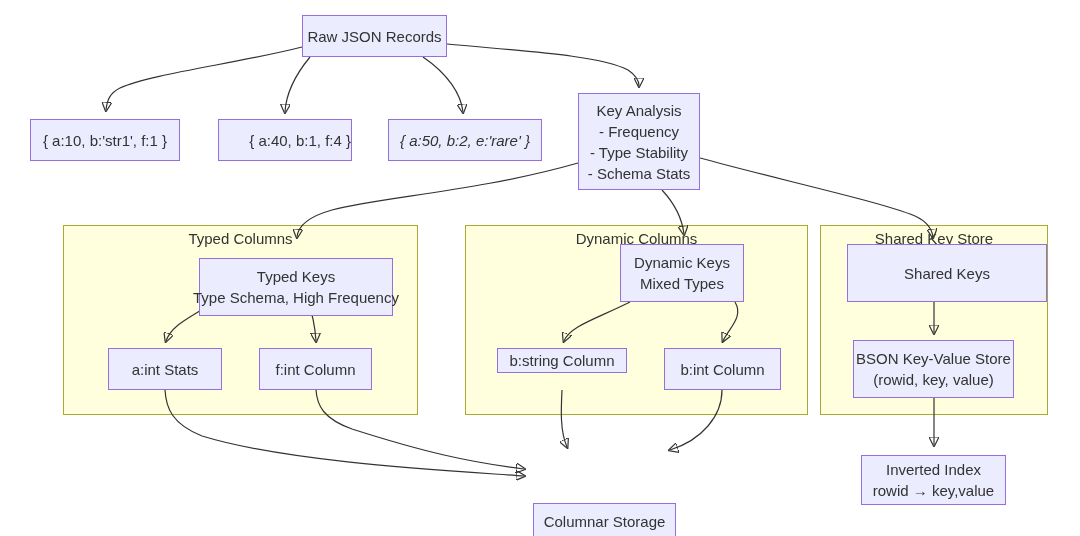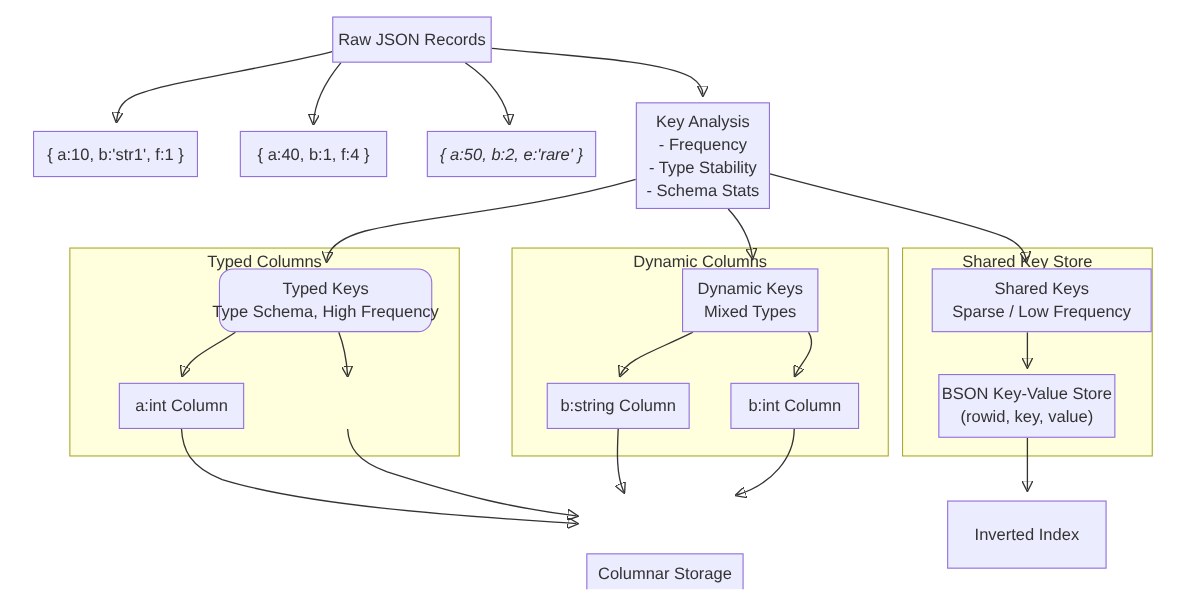--- a/index.html
+++ b/index.html
@@ -89,70 +89,73 @@
   </svg>
 
   <div class="node" style="left:302px;top:15px;width:145px;height:42px;">
     <span>Raw JSON Records</span>
   </div>
 
   <div class="node" style="left:30px;top:119px;width:150px;height:42px;">
     <span>{ a:10, b:'str1', f:1 }</span>
   </div>
 
-  <div class="node" style="left:218px;top:119px;width:134px;height:42px;">
+  <div class="node" style="left:218px;top:119px;width:134px;height:42px;align-items:flex-end;">
     <span>{ a:40, b:1, f:4 }</span>
   </div>
 
   <div class="node" style="left:388px;top:119px;width:154px;height:42px;font-style:italic;">
     <span>{ a:50, b:2, e:'rare' }</span>
   </div>
 
   <div class="node" style="left:578px;top:93px;width:122px;height:97px;">
     <span>Key Analysis</span>
     <span>- Frequency</span>
     <span>- Type Stability</span>
     <span>- Schema Stats</span>
   </div>
 
-  <div class="node" style="left:199px;top:244px;width:194px;height:58px;border-radius:13px;">
+  <div class="node" style="left:199px;top:258px;width:194px;height:58px;">
     <span>Typed Keys</span>
     <span>Type Schema, High Frequency</span>
   </div>
 
   <div class="node" style="left:108px;top:348px;width:114px;height:42px;">
-    <span>a:int Column</span>
+    <span>a:int Stats</span>
   </div>
 
+  <div class="node" style="left:259px;top:348px;width:113px;height:42px;">
+    <span>f:int Column</span>
+  </div>
 
   <div class="node" style="left:620px;top:244px;width:124px;height:58px;">
     <span>Dynamic Keys</span>
     <span>Mixed Types</span>
   </div>
 
-  <div class="node" style="left:497px;top:348px;width:130px;height:42px;">
+  <div class="node" style="left:497px;top:348px;width:130px;height:25px;">
     <span>b:string Column</span>
   </div>
 
   <div class="node" style="left:664px;top:348px;width:117px;height:42px;">
     <span>b:int Column</span>
   </div>
 
   <div class="node" style="left:847px;top:244px;width:200px;height:58px;">
     <span>Shared Keys</span>
-    <span>Sparse / Low Frequency</span>
   </div>
 
   <div class="node" style="left:853px;top:340px;width:161px;height:58px;">
     <span>BSON Key-Value Store</span>
     <span>(rowid, key, value)</span>
   </div>
 
   <div class="node" style="left:533px;top:455px;width:143px;height:57px;margin-top:48px;">
     <span>Columnar Storage</span>
     <span>Arrow / Parquet</span>
   </div>
 
-  <div class="node" style="left:861px;top:455px;width:145px;height:62px;">
+  <div class="node" style="left:861px;top:455px;width:145px;height:50px;">
     <span>Inverted Index</span>
+    <span>rowid → key,value</span>
   </div>
 
 </div>
 
 </body></html>

